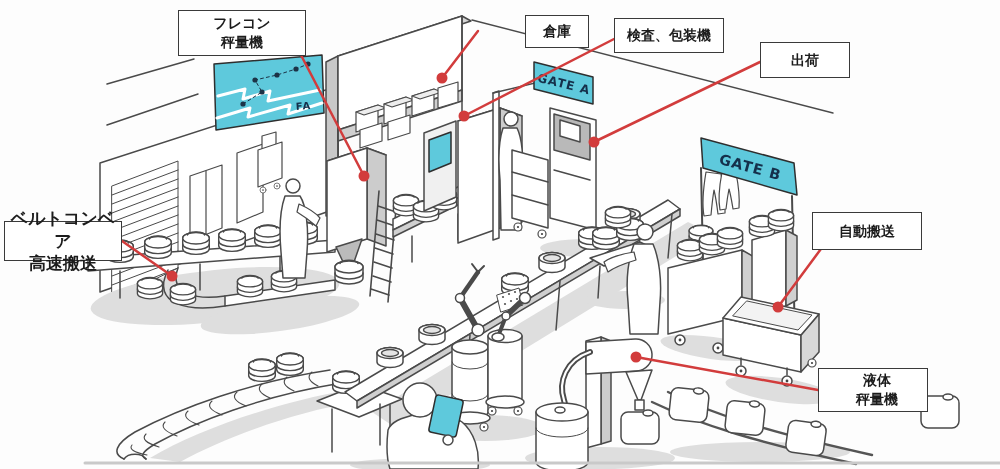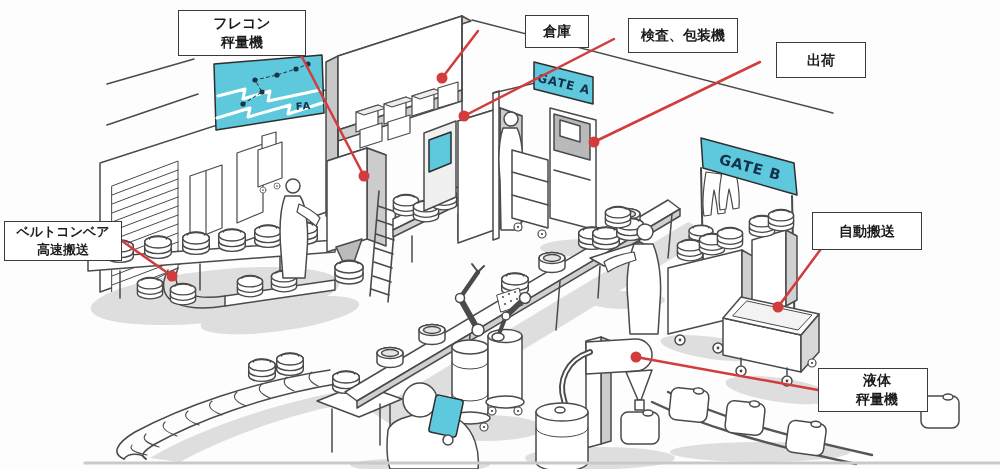--- a/index.html
+++ b/index.html
@@ -2,21 +2,21 @@
 <html><head>
 <meta charset="utf-8">
 <style>
   html,body{margin:0;padding:0;background:#fff;}
   #stage{position:relative;width:1000px;height:469px;background:#fdfdfd;overflow:hidden;
          font-family:"DejaVu Sans","Liberation Sans",sans-serif;}
   #scene{position:absolute;left:0;top:0;}
   .callout{position:absolute;box-sizing:border-box;background:#fff;border:1.5px solid #3a3a3a;
            display:flex;align-items:center;justify-content:center;text-align:center;
            color:#1c1c1c;font-weight:600;font-size:14px;line-height:1.35;white-space:pre-line;}
-  .callout.small{font-size:13px;}
+  .callout.small{font-size:17px;}
   text.sign{font-weight:bold;fill:#15304b;letter-spacing:1px;}
 </style>
 </head>
 <body>
 
 <div id="stage">
 <svg id="scene" width="1000" height="469" viewBox="0 0 1000 469">
   <defs>
     <g id="tub">
       <path d="M-14,-5 a14,6 0 0 1 28,0 l0,11 a14,6 0 0 1 -28,0 z" fill="#fff"></path>
@@ -379,20 +379,20 @@
             <circle cx="778" cy="307" r="5.5"></circle>
         <circle cx="636" cy="357" r="5.5"></circle>
       </g>
     </g>
   </g>
 </svg>
 
 <div class="callout" style="left:178px;top:10px;width:128px;height:46px;">フレコン
 秤量機</div>
 <div class="callout" style="left:477px;top:15px;width:64px;height:33px;margin-left:48px;">倉庫</div>
-<div class="callout" style="left:614px;top:18px;width:110px;height:35px;margin-left:14px;">検査、包装機</div>
-<div class="callout" style="left:760px;top:42px;width:90px;height:36px;margin-left:16px;">出荷</div>
+<div class="callout" style="left:614px;top:18px;width:110px;height:35px;">検査、包装機</div>
+<div class="callout" style="left:760px;top:42px;width:90px;height:36px;">出荷</div>
 <div class="callout small" style="left:4px;top:221px;width:118px;height:40px;">ベルトコンベア
 高速搬送</div>
 <div class="callout" style="left:812px;top:212px;width:110px;height:38px;">自動搬送</div>
 <div class="callout" style="left:818px;top:368px;width:110px;height:44px;padding-left:8px;">液体
 秤量機</div>
 </div>
 
 </body></html>

